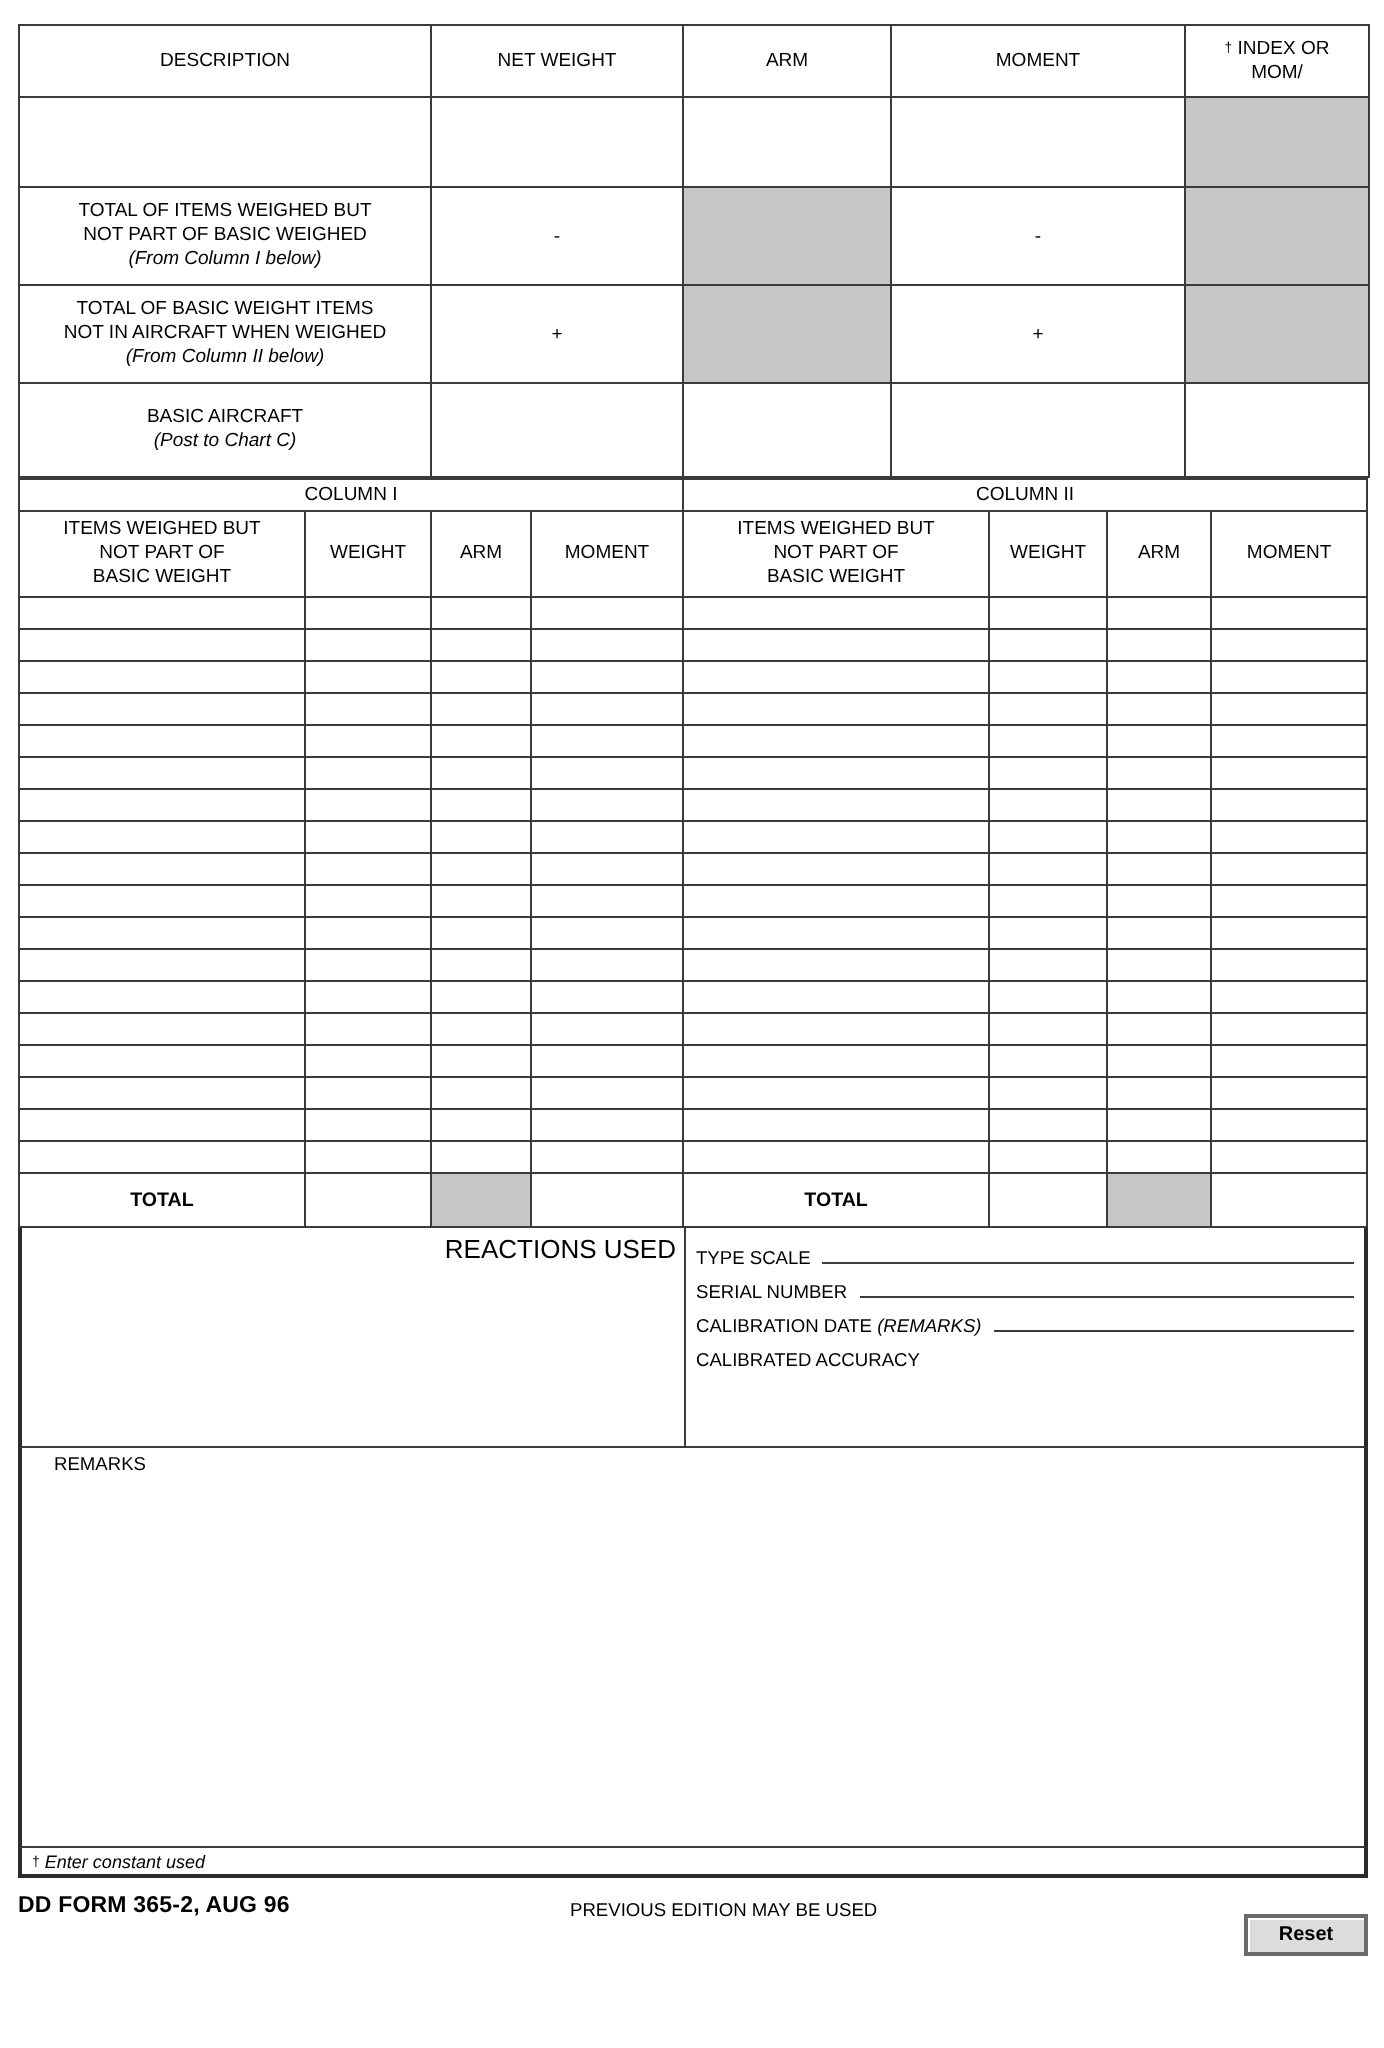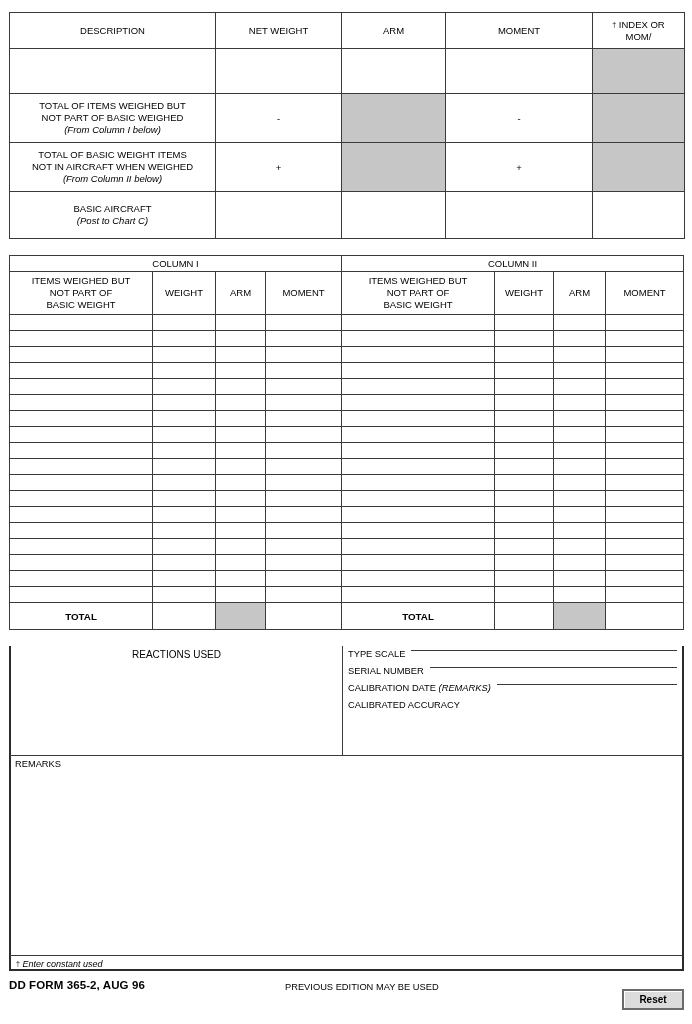--- a/index.html
+++ b/index.html
@@ -20,21 +20,21 @@
     width: 692px;
     height: 1024px;
     box-sizing: border-box;
   }
 
   
   table.grid {
     border-collapse: collapse;
     table-layout: fixed;
     width: 675px;
-    margin: 16px 9px;
+    margin: 0 9px;
   }
   table.grid td, table.grid th {
     border: 1px solid #3a3a3a;
     padding: 0;
     vertical-align: middle;
     font-weight: normal;
     font-size: 9.5px;
     text-align: center;
     background: #ffffff;
   }
@@ -85,33 +85,33 @@
     border-bottom: 1px solid #3a3a3a;
     box-sizing: border-box;
     display: flex;
     height: 110px;
   }
   .reactions-box {
     width: 332px;
     border-right: 1px solid #3a3a3a;
     box-sizing: border-box;
     padding: 3px 4px;
-    font-size: 10px;
-    text-align: center;
+    font-size: 13px;
+    text-align: right;
   }
   .scale-box {
     flex: 1;
     box-sizing: border-box;
     padding: 3px 5px;
     font-size: 9.3px;
     text-align: left;
   }
   .scale-line {
     display: flex;
-    align-items: flex-start;
+    align-items: flex-end;
     height: 17px;
     white-space: nowrap;
   }
   .scale-line .lab { flex: 0 0 auto; }
   .scale-line .rule {
     flex: 1 1 auto;
     border-bottom: 1px solid #3a3a3a;
     margin-left: 6px;
     margin-bottom: 2px;
     height: 1px;
@@ -120,21 +120,21 @@
 
   
   .remarks-box {
     width: 675px;
     margin: 0 9px;
     box-sizing: border-box;
     border-left: 2px solid #2b2b2b;
     border-right: 2px solid #2b2b2b;
     border-bottom: 1px solid #3a3a3a;
     height: 200px;
-    padding: 3px 4px;
+    padding: 3px 16px;
     font-size: 9.3px;
     text-align: left;
   }
 
   
   .footnote-box {
     width: 675px;
     margin: 0 9px;
     box-sizing: border-box;
     border-left: 2px solid #2b2b2b;

